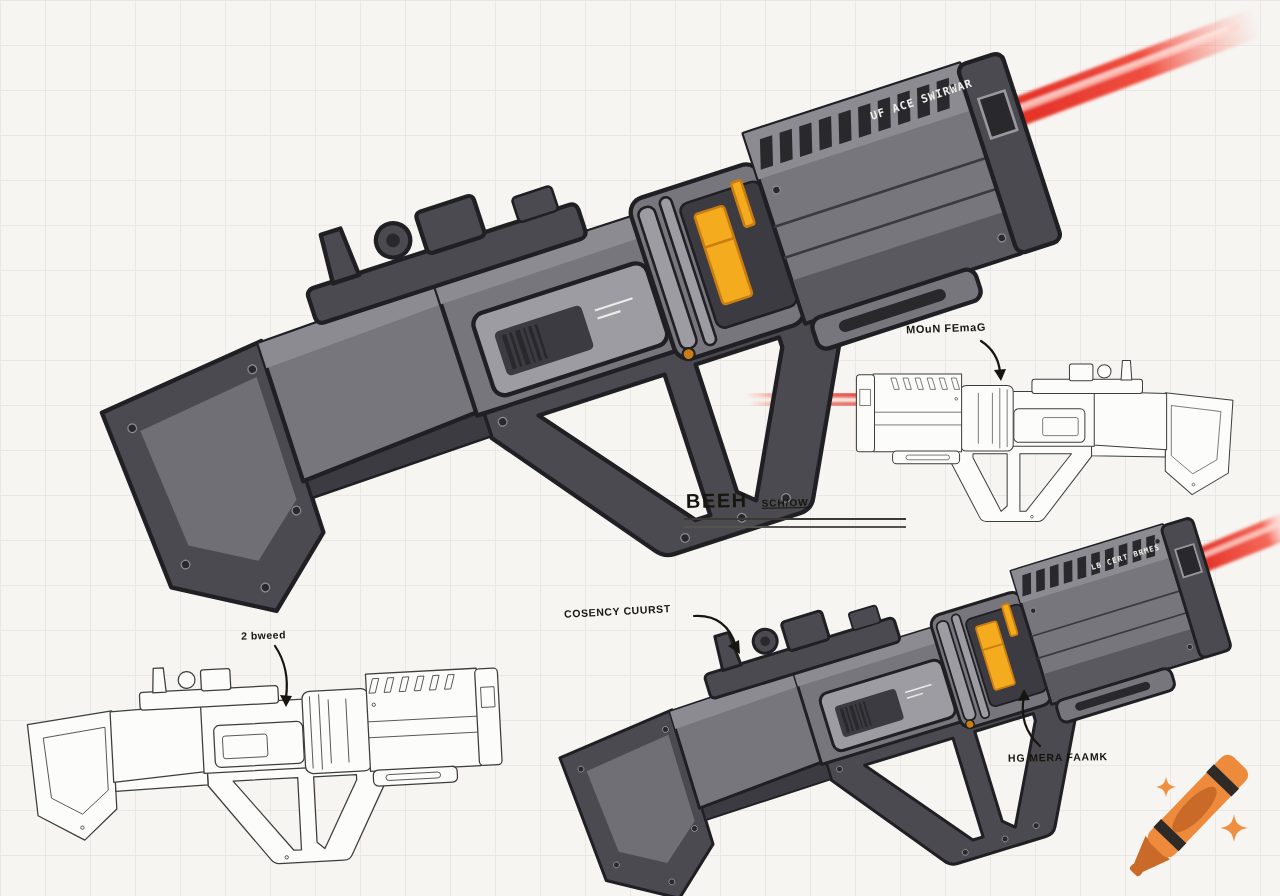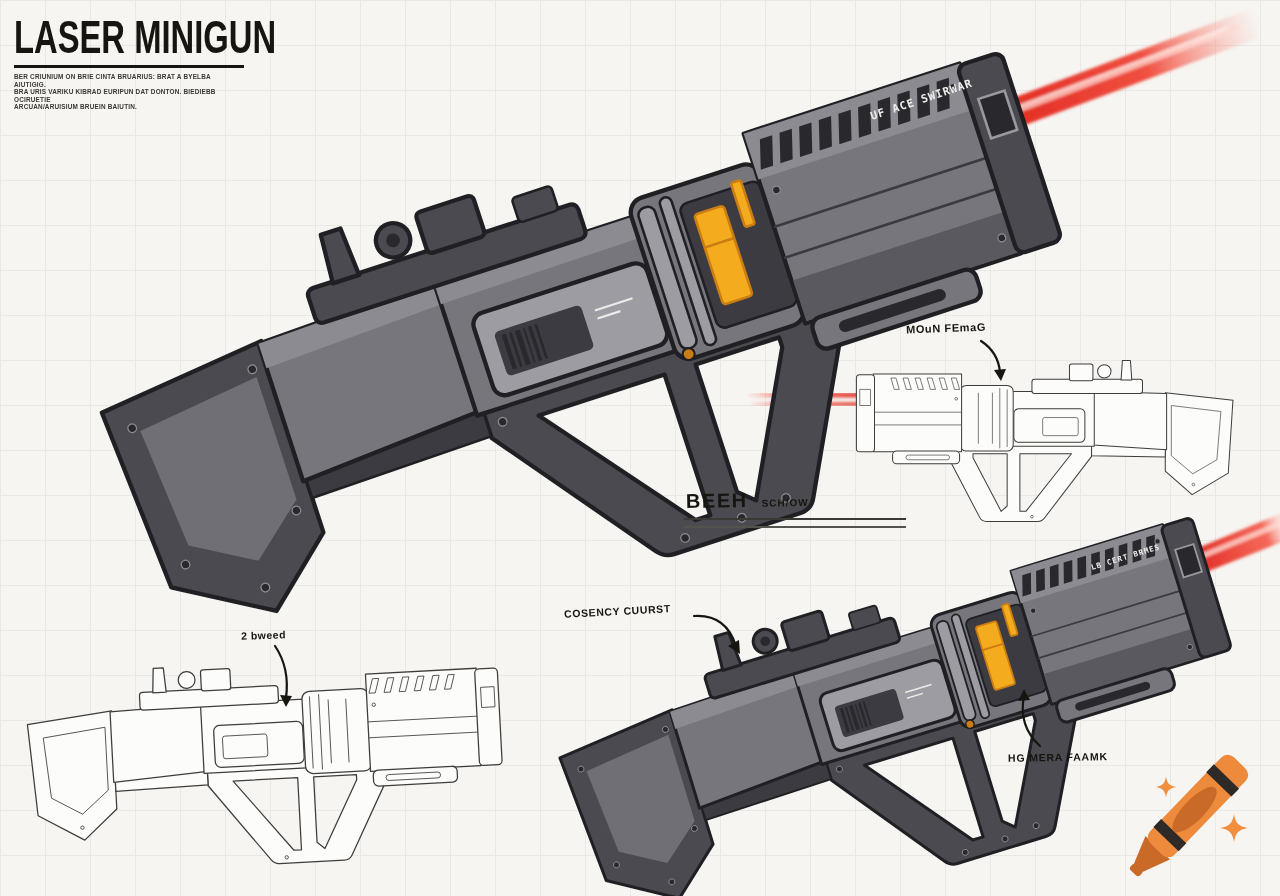--- a/index.html
+++ b/index.html
@@ -26,21 +26,21 @@
   .subtitle{margin-top:5px;width:225px;font-size:6.4px;line-height:7.6px;
     font-weight:bold;color:#3a3833;letter-spacing:0.2px;}
 
   
   .note{position:absolute;color:var(--ink,#17150f);font-weight:700;white-space:nowrap;}
   .note-mount{left:906px;top:322px;font-size:11px;transform:rotate(-2deg);letter-spacing:0.6px;}
   .note-bweed{left:241px;top:629px;font-size:10.5px;transform:rotate(-2deg);letter-spacing:0.5px;}
   .note-cosency{left:564px;top:605px;font-size:10.5px;transform:rotate(-3deg);letter-spacing:0.6px;}
   .note-hg{left:1008px;top:751px;font-size:10.5px;transform:rotate(-1deg);letter-spacing:0.8px;}
   .note-beeh{left:686px;top:489px;font-size:20px;letter-spacing:1.5px;transform:rotate(-1deg);}
-  .note-beeh .sub{font-size:10px;letter-spacing:1px;margin-left:14px;font-weight:700;}
+  .note-beeh .sub{font-size:10px;letter-spacing:1px;margin-left:14px;font-weight:700;text-decoration:underline;}
   .beeh-underline{position:absolute;left:684px;top:518px;width:222px;height:6px;
     border-top:2.5px solid #3a3936;border-bottom:2px solid #55534e;}
 
   .arrow{position:absolute;}
   .arrow path{fill:none;stroke:var(--ink,#17150f);stroke-width:2.2;stroke-linecap:round;}
   .arrow polygon{fill:var(--ink,#17150f);}
 
   
   .fDark{fill:var(--body_dark)} .fDark2{fill:var(--body_dark2)}
   .fMid{fill:var(--body_mid)}  .fMid2{fill:var(--body_mid2)}
@@ -230,29 +230,20 @@
         <ellipse cx="-5" cy="0" rx="30" ry="10.5" fill="var(--crayon_dark)"></ellipse>
       </g>
       <g fill="var(--sparkle)">
         <path transform="translate(1166,787) scale(0.85)" d="M0,-12 C1.5,-4 4,-1.5 12,0 C4,1.5 1.5,4 0,12 C-1.5,4 -4,1.5 -12,0 C-4,-1.5 -1.5,-4 0,-12 Z"></path>
         <path transform="translate(1234,828) scale(1.15)" d="M0,-12 C1.5,-4 4,-1.5 12,0 C4,1.5 1.5,4 0,12 C-1.5,4 -4,1.5 -12,0 C-4,-1.5 -1.5,-4 0,-12 Z"></path>
       </g>
     </g>
   </svg>
 
   <div class="overlay">
-    <div class="title-block">
-      <h1>LASER MINIGUN</h1>
-      <div class="title-rule"></div>
-      <div class="subtitle">
-        <div>BER CRIUNIUM ON BRIE CINTA BRUARIUS: BRAT A BYELBA AIUTIGIG.</div>
-        <div>BRA URIS VARIKU KIBRAD EURIPUN DAT DONTON. BIEDIEBB OCIRUETIE</div>
-        <div>ARCUAN/ARUISIUM BRUEIN BAIUTIN.</div>
-      </div>
-    </div>
 
     <div class="note note-mount">MOuN FEmaG</div>
     <svg class="arrow" style="left:978px;top:338px" width="32" height="46">
       <path d="M3,3 Q20,14 22,34"></path>
         <polygon points="23,43 16,32 28,31"></polygon>
     </svg>
 
     <div class="note note-beeh">
       <span>BEEH</span><span class="sub">SCH/OW</span>
     </div>

